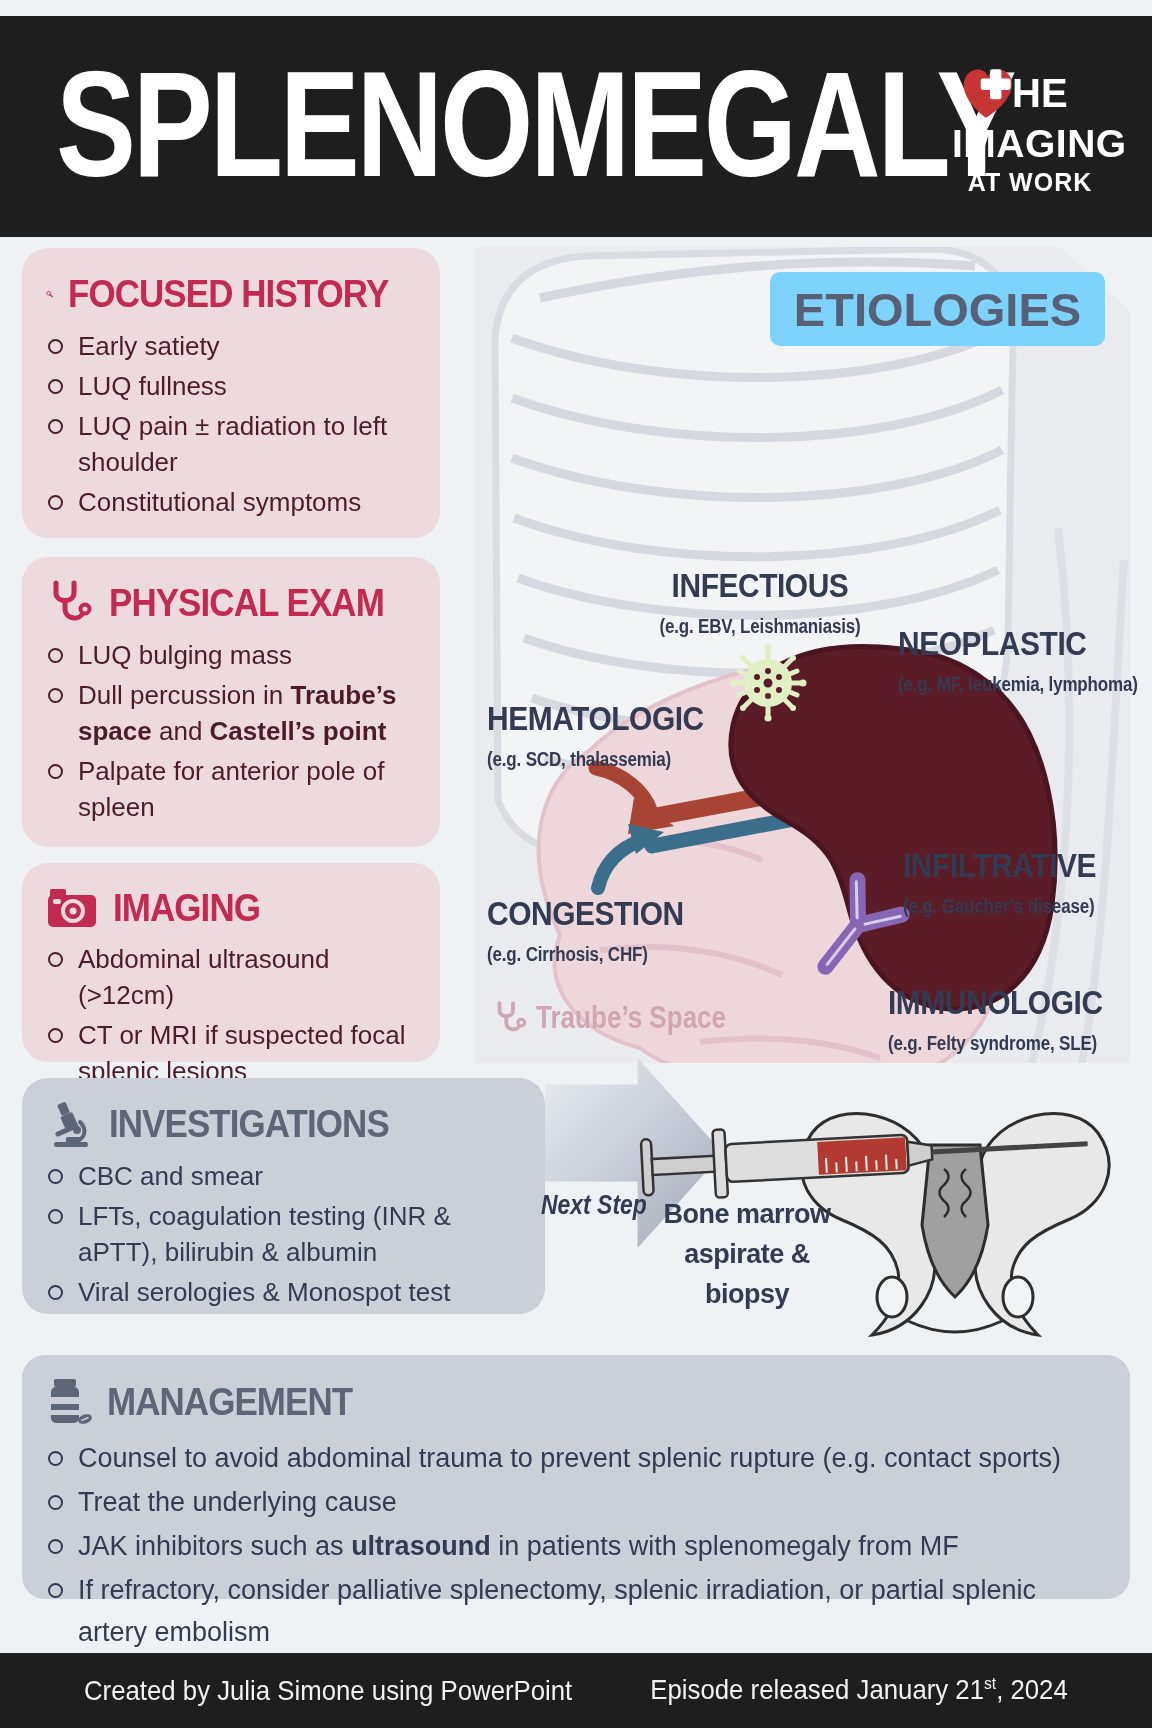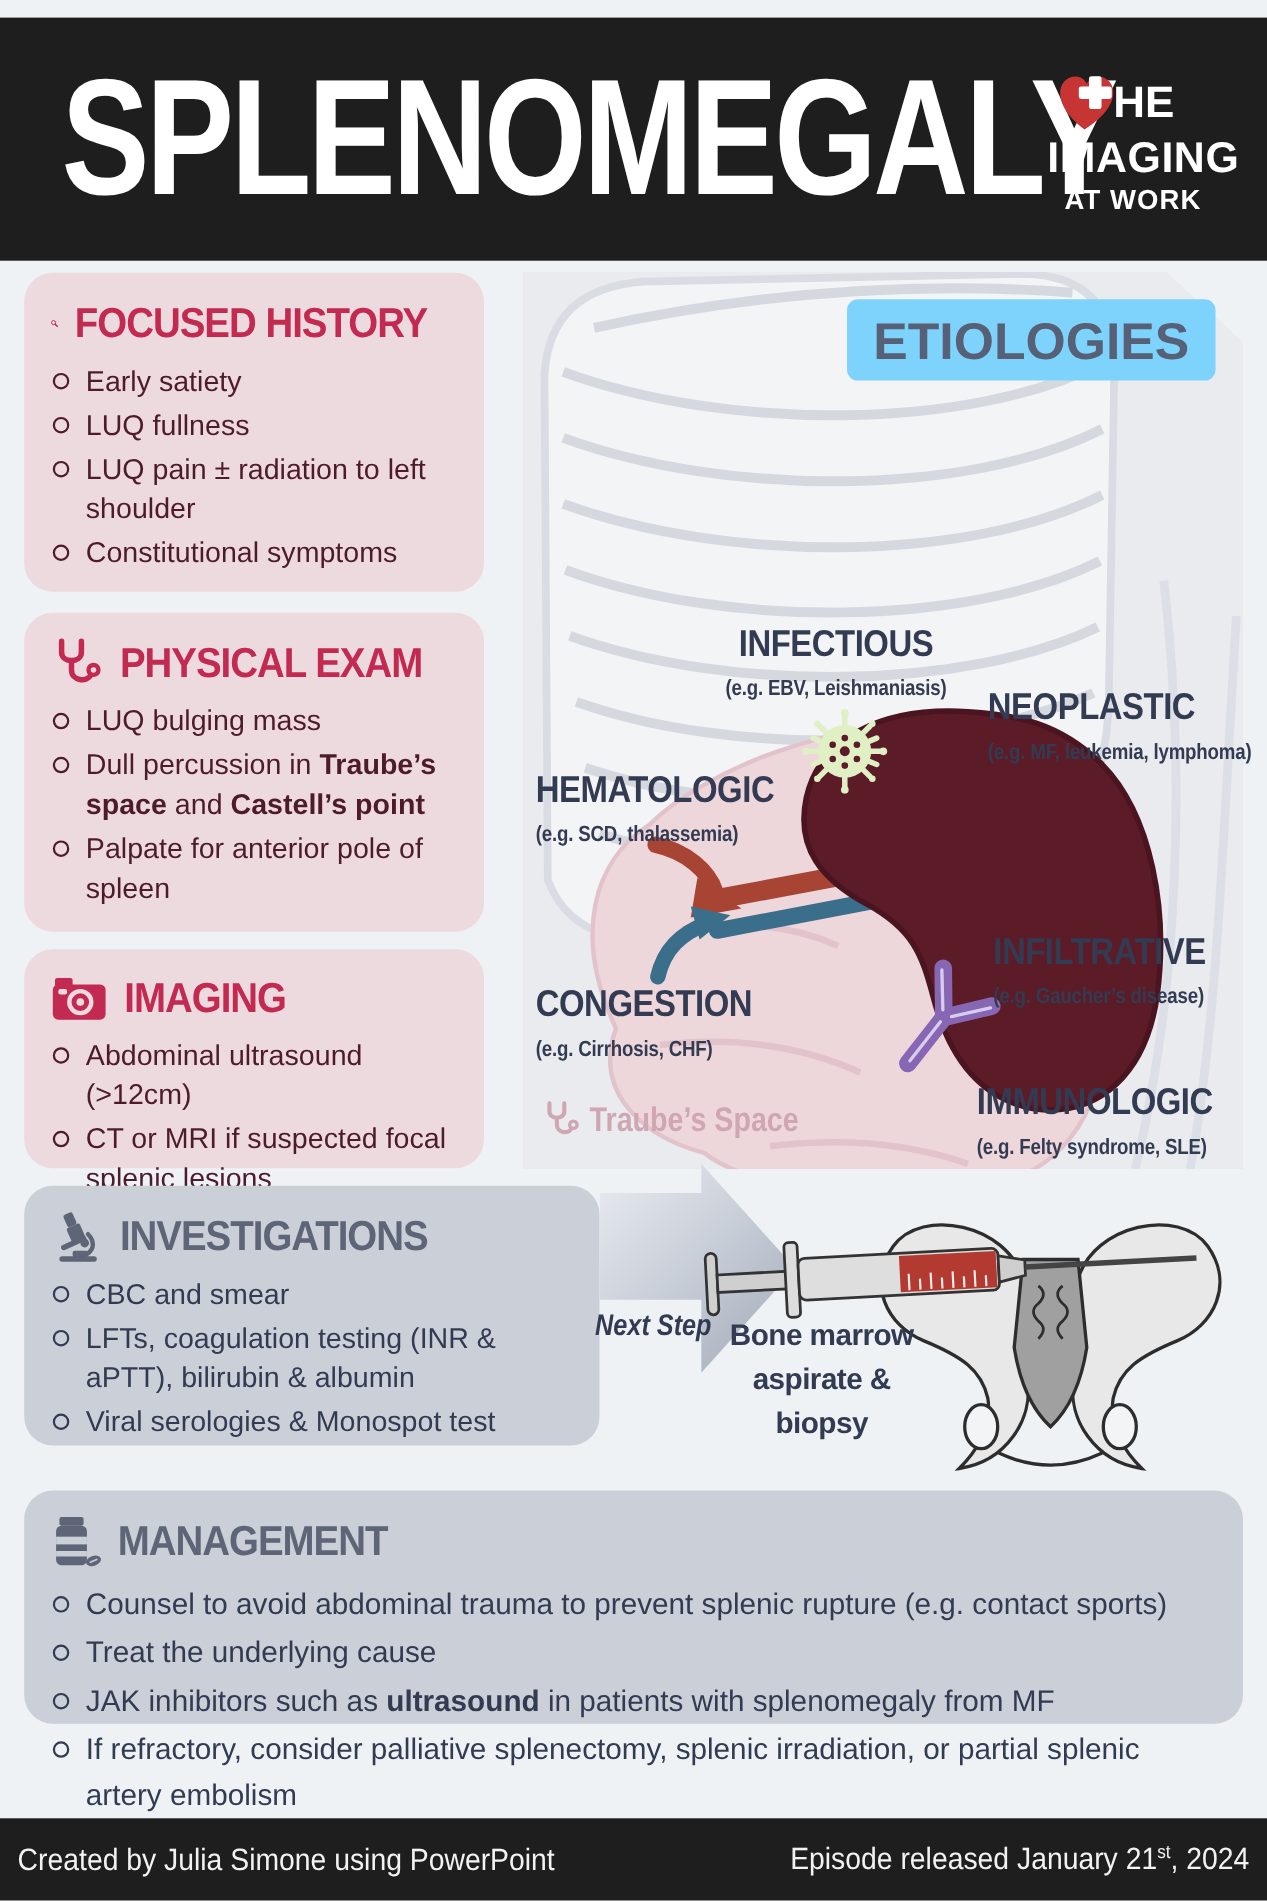--- a/index.html
+++ b/index.html
@@ -53,21 +53,21 @@
       clip-path:polygon(0 14%,52% 14%,52% 0,100% 50%,52% 100%,52% 65%,0 65%);}
   .nextstep{position:absolute;left:541px;top:1190px;color:#333b52;font-weight:bold;font-style:italic;
       font-size:27px;transform:scaleX(0.85);transform-origin:left center;white-space:nowrap;}
   .bmcaption{position:absolute;left:652px;top:1194px;width:190px;text-align:center;color:#333b52;
       font-weight:bold;font-size:27px;line-height:40px;letter-spacing:-0.5px;}
   .bmcaption span{display:block;}
   .figpelvis{position:absolute;left:780px;top:1085px;}
   .figsyringe{position:absolute;left:628px;top:1116px;transform:rotate(-3deg);}
   
   .ftr{position:absolute;left:0;top:1653px;width:1152px;height:75px;background:#1f1e1e;color:#f2f2f2;
-       display:flex;align-items:center;justify-content:space-between;padding:0 16px 0 16px;box-sizing:border-box;font-size:28px;}
+       display:flex;align-items:center;justify-content:center;padding:0 16px 0 16px;box-sizing:border-box;font-size:28px;}
   .ftr sup{font-size:17px;}
   .credit{transform:scaleX(0.92);transform-origin:left center;}
   .release{transform:scaleX(0.92);transform-origin:right center;}
 </style>
 </head>
 <body>
 
 <div class="page">
 
   <div class="hdr">
@@ -364,21 +364,21 @@
     <polygon points="280,28 304,33 304,47 280,52" fill="#cfcfcf" stroke="#333" stroke-width="2.5"></polygon>
     <rect x="304" y="37" width="156" height="5" fill="#444"></rect>
   </svg>
 
   <div class="bmcaption">
     <span>Bone marrow</span>
     <span>aspirate &amp;</span>
     <span>biopsy</span>
   </div>
 
-  <div class="box graybox mg" style="left:22px;top:1355px;width:1108px;height:212px;">
+  <div class="box graybox mg" style="left:22px;top:1355px;width:1108px;height:244px;border-radius:23px;">
     <div class="boxtitle">
       <svg width="46" height="50" viewBox="0 0 46 50">
         <rect x="8" y="2" width="22" height="8" rx="2" fill="#5d6577"></rect>
         <rect x="5" y="10" width="28" height="36" rx="5" fill="#5d6577"></rect>
         <rect x="5" y="20" width="28" height="7" fill="#cacfd8"></rect>
         <rect x="5" y="33" width="28" height="5" fill="#cacfd8"></rect>
         <ellipse cx="39" cy="42" rx="7" ry="4.5" fill="#5d6577" transform="rotate(-20 39 42)"></ellipse>
         <line x1="35.5" y1="43.5" x2="42.5" y2="40.5" stroke="#cacfd8" stroke-width="1.5"></line>
       </svg>
       <span class="ttl">MANAGEMENT</span>

